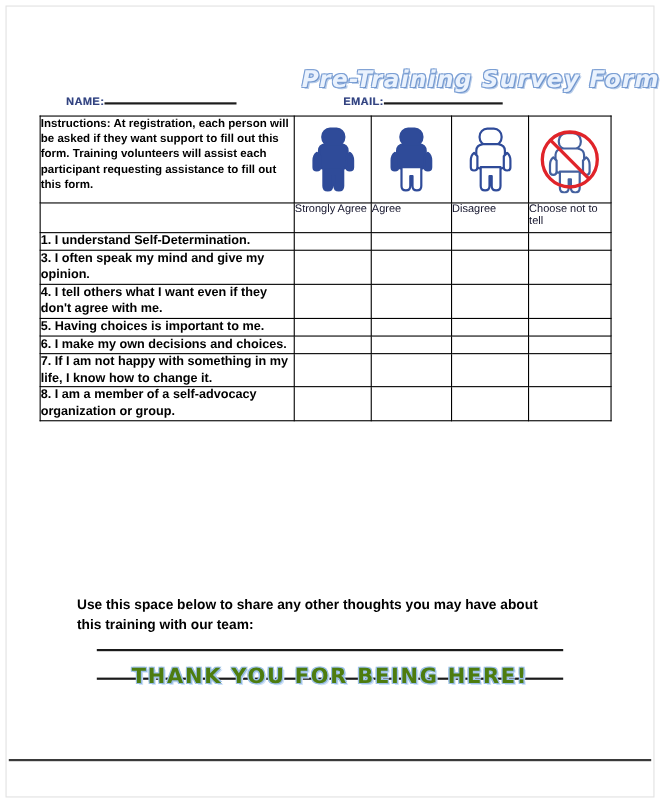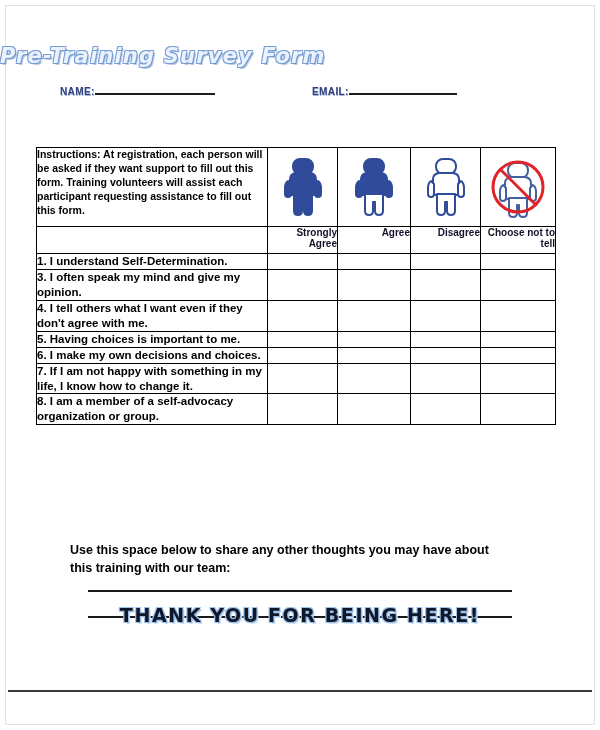--- a/index.html
+++ b/index.html
@@ -31,23 +31,23 @@
     height: 720px;
     border: 1px solid #e2e2e2;
     box-sizing: border-box;
     pointer-events: none;
   }
 
   
   .form-title {
     position: absolute;
     left: 0;
-    top: 44px;
+    top: 60px;
     width: 600px;
-    text-align: left;
+    text-align: right;
     font-family: "DejaVu Sans", sans-serif;
     font-size: 21px;
     font-weight: bold;
     font-style: italic;
     letter-spacing: 1.2px;
     color: #eaf2fd;
     text-shadow:
       -1px -1px 0 #7b9fd4,
        1px -1px 0 #7b9fd4,
       -1px  1px 0 #7b9fd4,
@@ -82,21 +82,20 @@
   #email-line .rule { width: 108px; }
 
   
   #survey-table {
     position: absolute;
     left: 36px;
     top: 105px;
     width: 519px;
     border-collapse: collapse;
     table-layout: fixed;
-    margin-top: 42px;
   }
   #survey-table td, #survey-table th {
     border: 1.4px solid #000000;
     padding: 0;
     vertical-align: top;
     background: #ffffff;
   }
   .col-q    { width: 231px; }
   .col-opt1 { width: 70px; }
   .col-opt2 { width: 73px; }
@@ -118,24 +117,24 @@
   }
   .icon-wrap {
     display: flex;
     align-items: center;
     justify-content: center;
     height: 78px;
   }
 
   .header-blank { height: 26px; }
   .opt-header {
-    text-align: right;
+    text-align: left;
     vertical-align: middle;
     font-size: 10px;
-    font-weight: bold;
+    font-weight: normal;
     line-height: 1.12;
     padding: 3px 2px;
     height: 26px;
     color: #12122a;
   }
 
   .q-cell {
     padding: 3px 4px 3px 5px;
     font-size: 11.5px;
     font-weight: bold;
@@ -168,21 +167,21 @@
   .thanks {
     position: absolute;
     left: 0;
     top: 602px;
     width: 600px;
     text-align: center;
     font-family: "DejaVu Sans", sans-serif;
     font-size: 19px;
     font-weight: bold;
     letter-spacing: 1.6px;
-    color: #0f172a;
+    color: #4d7c0f;
     text-shadow:
       -1px -1px 0 #9cc0e8,
        1px -1px 0 #9cc0e8,
       -1px  1px 0 #9cc0e8,
        1px  1px 0 #8fb5e0,
        2px  2px 0 #cfe2f7;
     white-space: nowrap;
   }
   #thanks-pos { top: 604px; }
 

